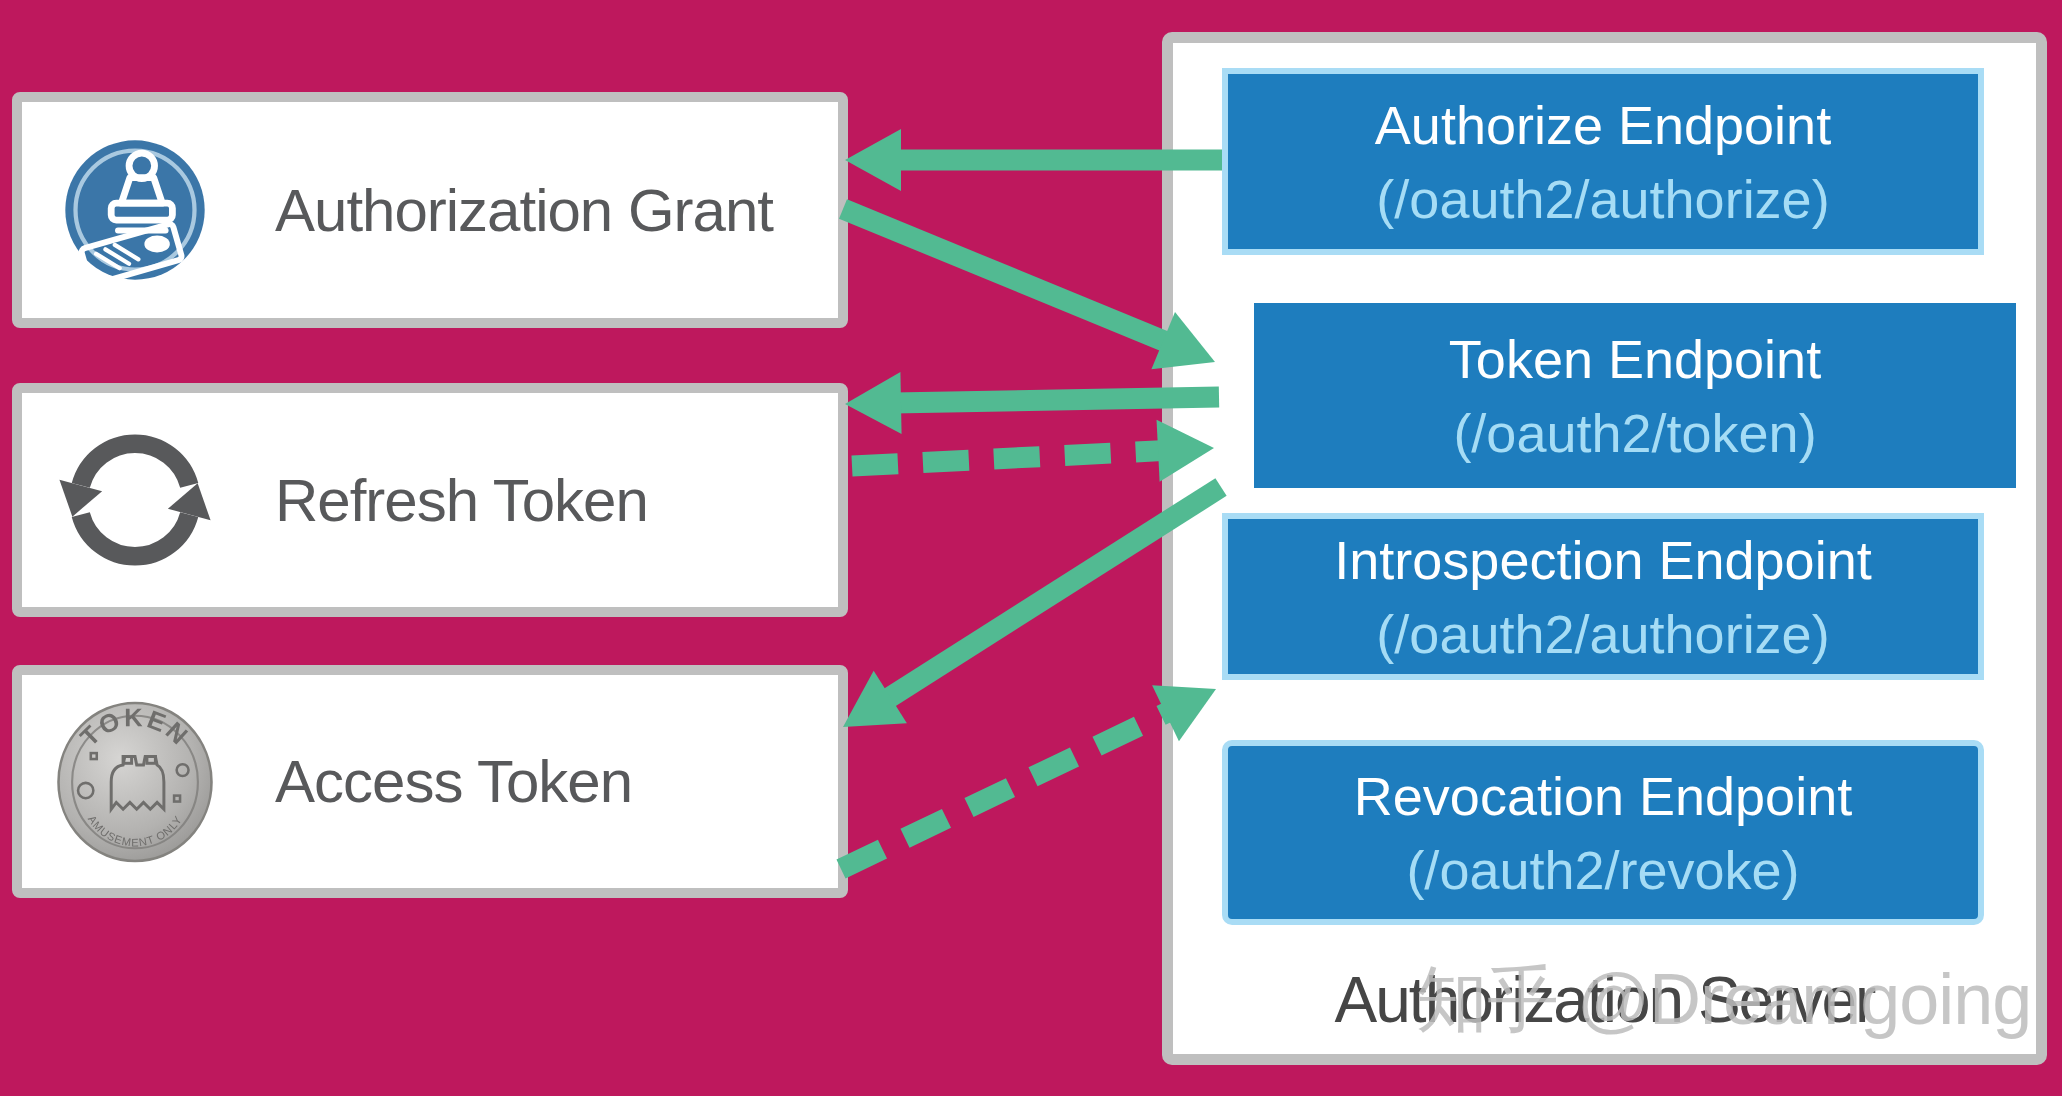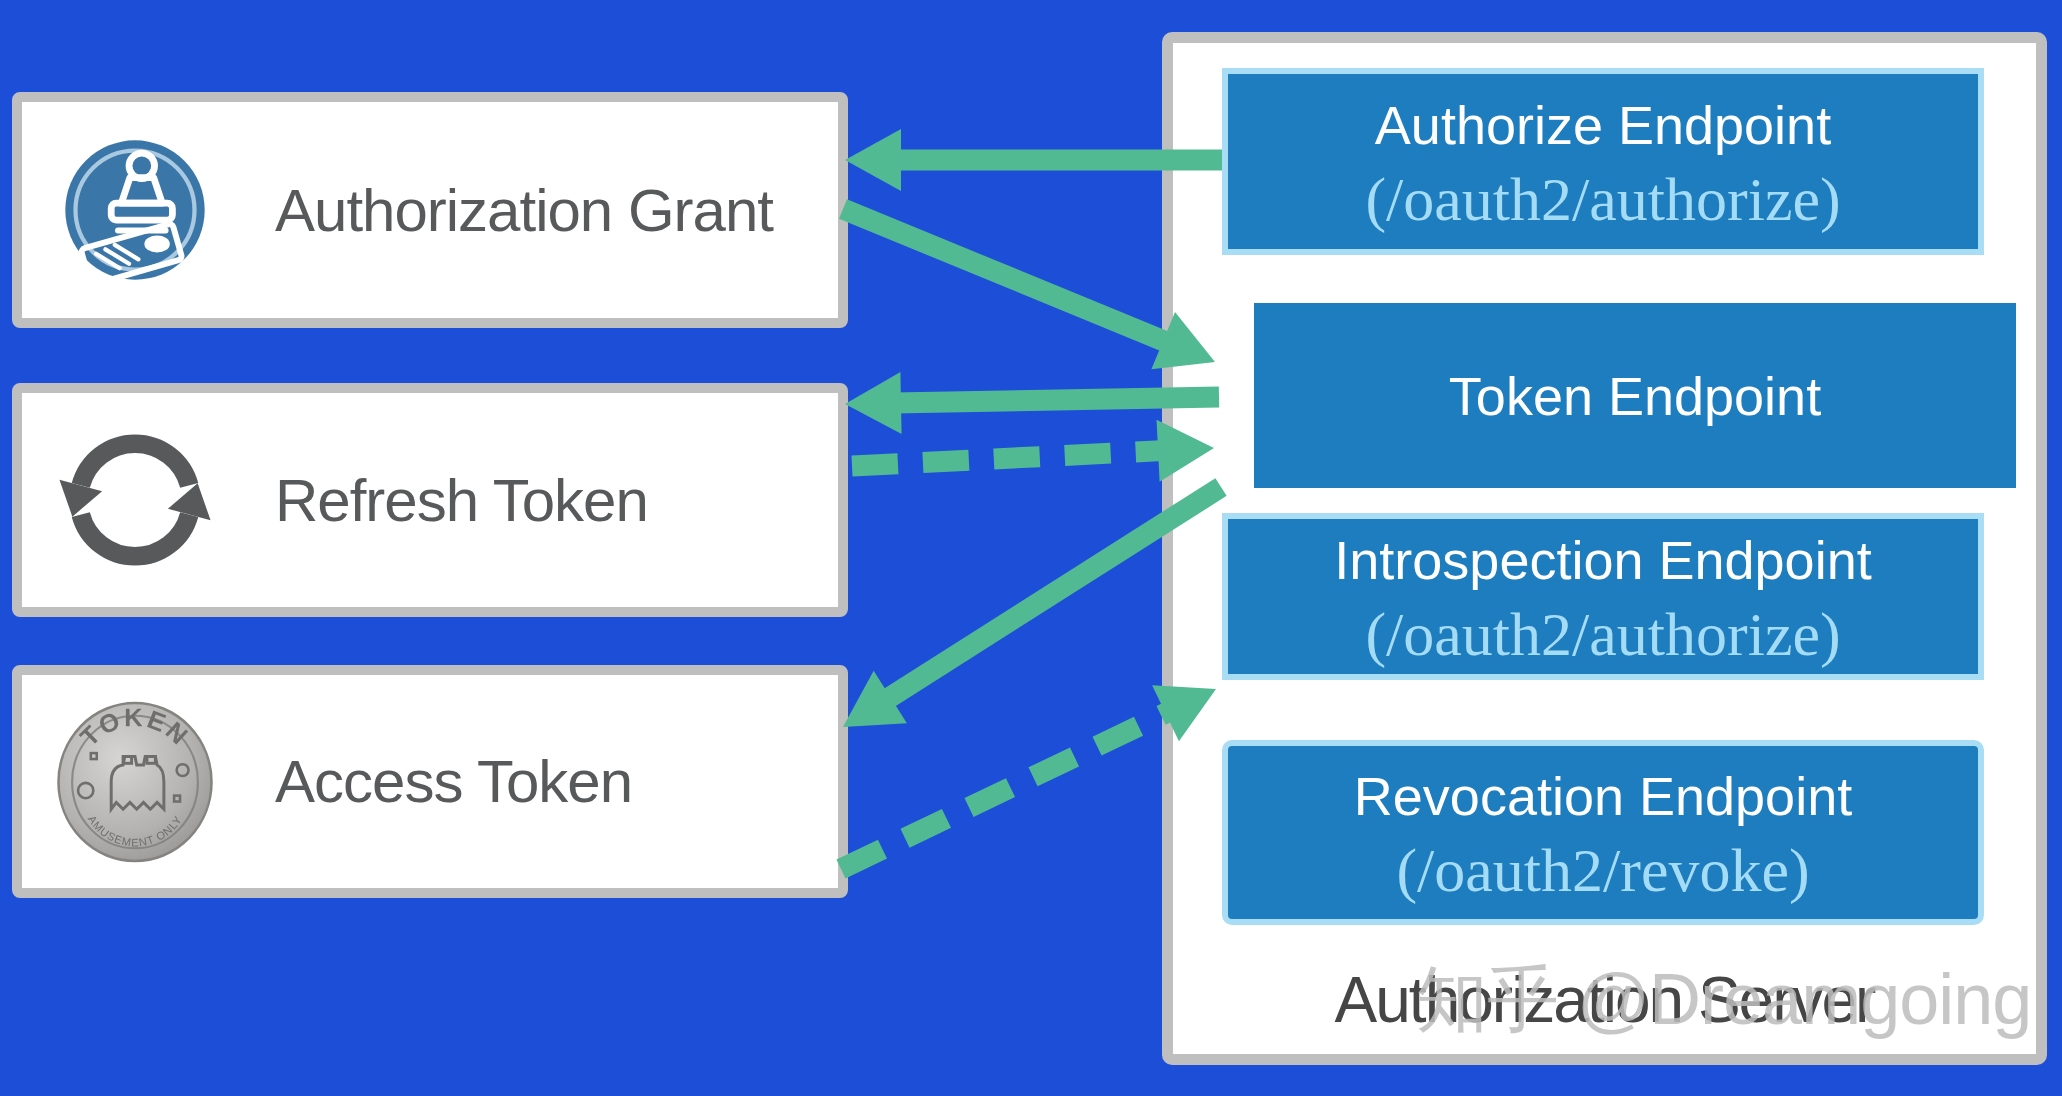--- a/index.html
+++ b/index.html
@@ -8,21 +8,21 @@
     --ring:#A9DCF5;
     --subtext:#A5DCF5;
     --gray:#BFBFBF;
     --label:#58595B;
     --serverlabel:#464646;
     --watermark:#BDBDBD;
     --stampblue:#3B76A8;
   }
   html,body{margin:0;padding:0;background:#fff;}
   #stage{
-    position:relative;width:2062px;height:1096px;background:#1d4ed8;overflow:hidden;
+    position:relative;width:2062px;height:1096px;background:#be185d;overflow:hidden;
     font-family:"Liberation Sans", sans-serif;
   }
   
   .left-box{
     position:absolute;left:12px;width:836px;box-sizing:border-box;
     background:#fff;border:10px solid var(--gray);border-radius:8px;
     display:flex;align-items:center;
   }
   #left-box-0{top:92px;height:236px;}
   #left-box-1{top:383px;height:234px;text-align:right;}
@@ -42,21 +42,21 @@
     position:absolute;left:49px;width:762px;box-sizing:border-box;
     background:var(--blue);border:6px solid var(--ring);
     display:flex;flex-direction:column;align-items:center;justify-content:center;
     text-align:center;
   }
   #endpoint-0{top:25px;height:187px;}
   #endpoint-1{top:260px;height:185px;border-color:transparent;margin-left:32px;}
   #endpoint-2{top:470px;height:167px;}
   #endpoint-3{top:697px;height:185px;border-radius:10px;}
   .ep-title{font-size:54px;line-height:74px;color:#ffffff;white-space:nowrap;}
-  .ep-path{font-size:62px;line-height:74px;color:var(--subtext);white-space:nowrap;font-family:Liberation Serif, serif;}
+  .ep-path{font-size:54px;line-height:74px;color:var(--subtext);white-space:nowrap;}
   #server-label{
     position:absolute;left:0;width:100%;top:920px;text-align:center;
     font-size:64px;letter-spacing:-2px;color:var(--serverlabel);white-space:nowrap;
   }
   
   #arrow-layer{position:absolute;left:0;top:0;width:2062px;height:1096px;pointer-events:none;}
   
   #watermark{
     position:absolute;left:1416px;top:952px;font-size:72px;letter-spacing:-1px;
     color:var(--watermark);opacity:.85;white-space:nowrap;z-index:9;
@@ -69,20 +69,21 @@
 
   <div id="server-box">
 
     <div class="endpoint" id="endpoint-0">
       <div class="ep-title">Authorize Endpoint</div>
       <div class="ep-path">(/oauth2/authorize)</div>
     </div>
 
     <div class="endpoint" id="endpoint-1">
       <div class="ep-title">Token Endpoint</div>
+      <div class="ep-path">(/oauth2/token)</div>
     </div>
 
     <div class="endpoint" id="endpoint-2">
       <div class="ep-title">Introspection Endpoint</div>
       <div class="ep-path">(/oauth2/authorize)</div>
     </div>
 
     <div class="endpoint" id="endpoint-3">
       <div class="ep-title">Revocation Endpoint</div>
       <div class="ep-path">(/oauth2/revoke)</div>

